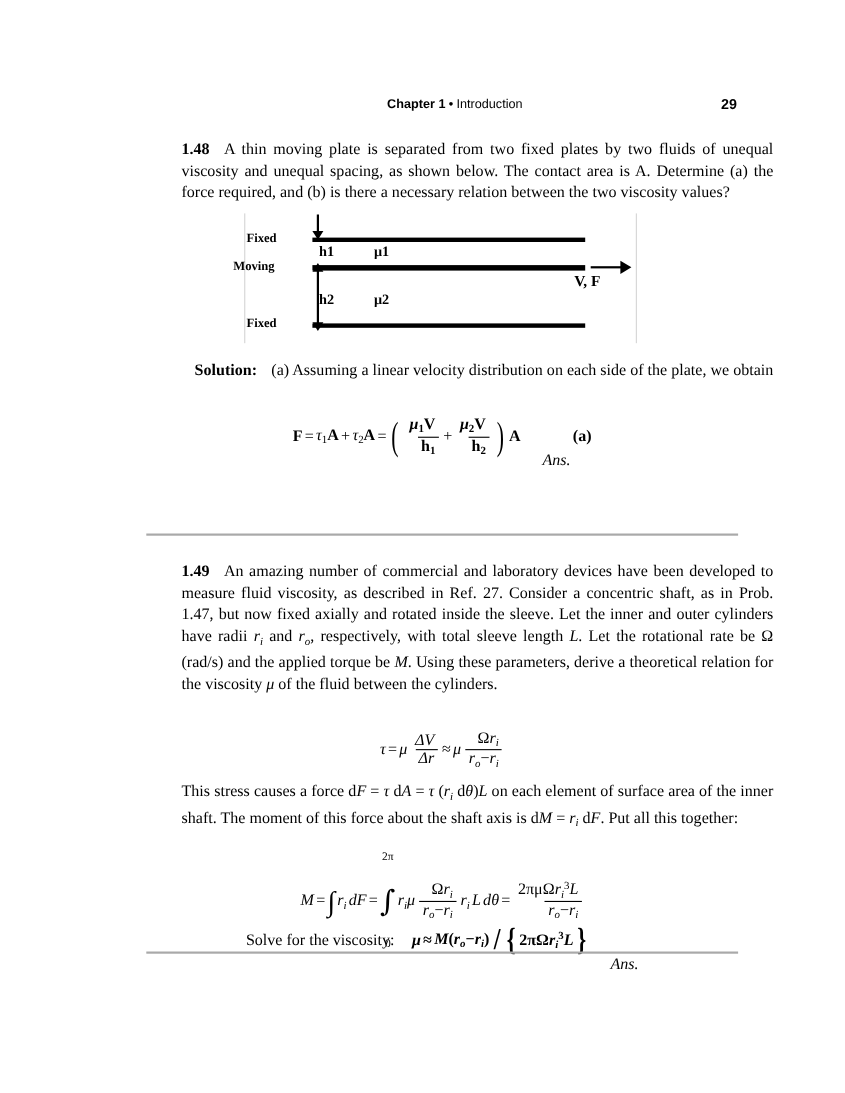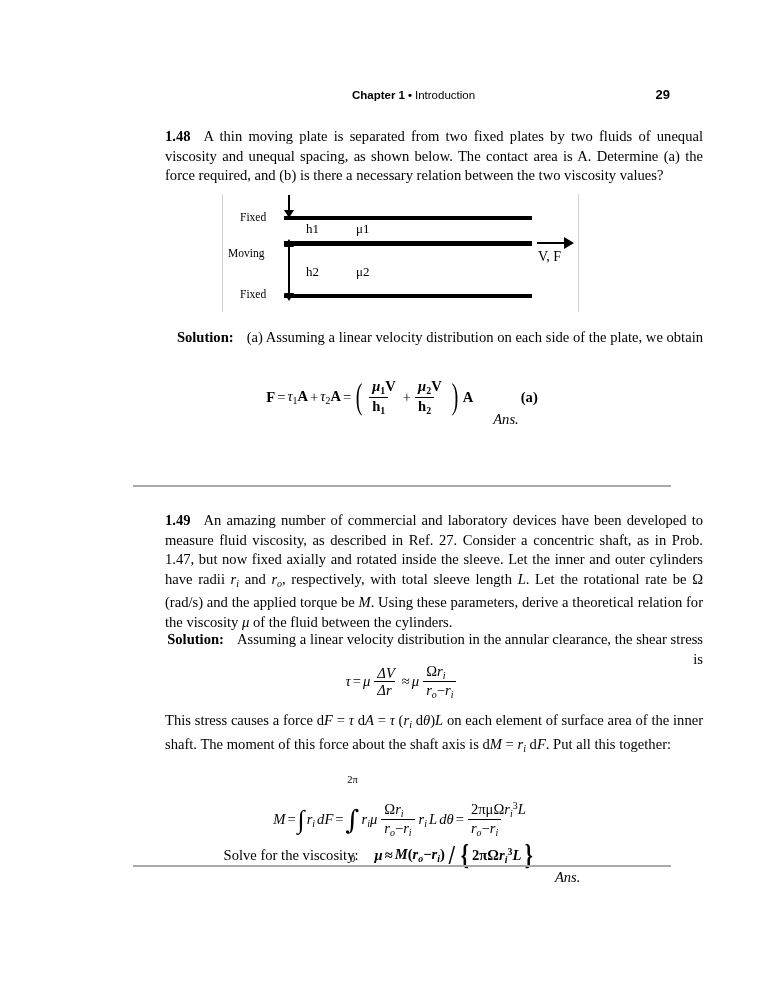--- a/index.html
+++ b/index.html
@@ -87,26 +87,25 @@
     width: 248px;
   }
   .plate-top    { top: 22px; }
   .plate-mid    { top: 47px; height: 5px; }
   .plate-bottom { top: 100px; }
 
   .fig-label {
     position: absolute;
     font-family: "Liberation Serif", "DejaVu Serif", serif;
     font-size: 11.5px;
-    font-weight: normal;
+    font-weight: bold;
     white-space: nowrap;
-    padding-left: 16px;
   }
   .lbl-fixed-top   { left: 2px;  top: 17px; }
-  .lbl-moving      { left: -10px; top: 53px; }
+  .lbl-moving      { left: -10px; top: 42px; }
   .lbl-fixed-bot   { left: 2px;  top: 94px; }
   .lbl-h1          { left: 68px; top: 27px; font-size: 13px; }
   .lbl-mu1         { left: 118px; top: 27px; font-size: 13px; }
   .lbl-h2          { left: 68px; top: 70px; font-size: 13px; }
   .lbl-mu2         { left: 118px; top: 70px; font-size: 13px; }
   .lbl-vf          { left: 300px; top: 55px; font-size: 14px; }
 
   
   .arrow-h1 {
     position: absolute;
@@ -183,21 +182,21 @@
     font-size: 0.68em;
     vertical-align: -0.3em;
   }
   .sup {
     font-size: 0.68em;
     vertical-align: 0.5em;
   }
   .frac {
     display: inline-flex;
     flex-direction: column;
-    align-items: flex-start;
+    align-items: flex-end;
     vertical-align: middle;
     margin: 0 2px;
     line-height: 1.12;
   }
   .frac .num { padding: 0 3px; }
   .frac .den { padding: 0 3px; border-top: 1.2px solid #000; }
   .paren {
     display: inline-block;
     font-size: 2.45em;
     font-weight: 300;
@@ -314,23 +313,20 @@
     </span>
   </div>
 
 
   <div class="hrule" style="top:485px;"></div>
 
   <div class="block" style="top:511px;">
     <span class="pnum">1.49</span><span class="gap"></span><span>An amazing number of commercial and laboratory devices have been developed to measure fluid viscosity, as described in Ref. 27. Consider a concentric shaft, as in Prob. 1.47, but now fixed axially and rotated inside the sleeve. Let the inner and outer cylinders have radii </span><span class="mi">r</span><span class="sub mi">i</span><span> and </span><span class="mi">r</span><span class="sub mi">o</span><span>, respectively, with total sleeve length </span><span class="mi">L</span><span>. Let the rotational rate be </span><span>Ω</span><span> (rad/s) and the applied torque be </span><span class="mi">M</span><span>. Using these parameters, derive a theoretical relation for the viscosity </span><span class="mi">μ</span><span> of the fluid between the cylinders.</span>
   </div>
 
-  <div class="block noj" style="top:630px;">
-    <span class="sol-label">Solution:</span><span class="gap"></span><span>Assuming a linear velocity distribution in the annular clearance, the shear stress is</span>
-  </div>
 
   <div class="eq" style="top:663px;">
     <span class="eqrow">
       <span class="mi">τ</span>
       <span>=</span>
       <span class="mi">μ</span>
       <span class="frac">
         <span class="num mi">ΔV</span>
         <span class="den mi">Δr</span>
       </span>

